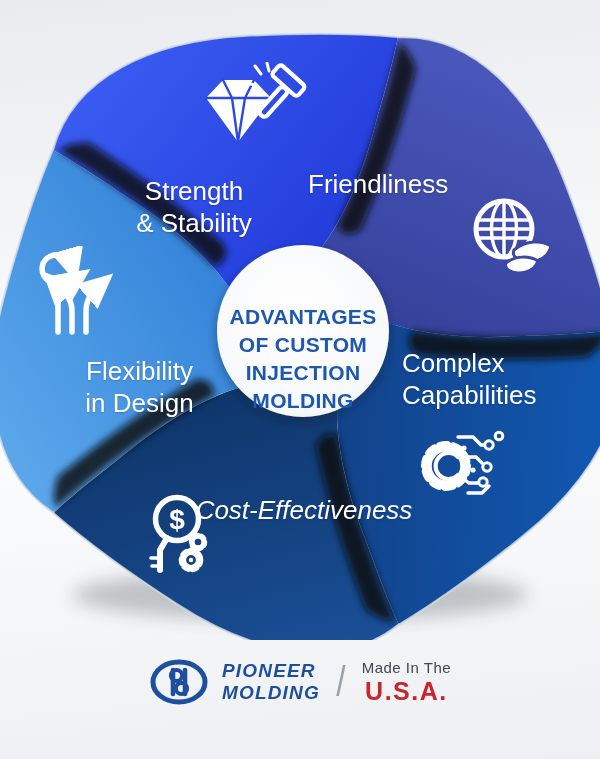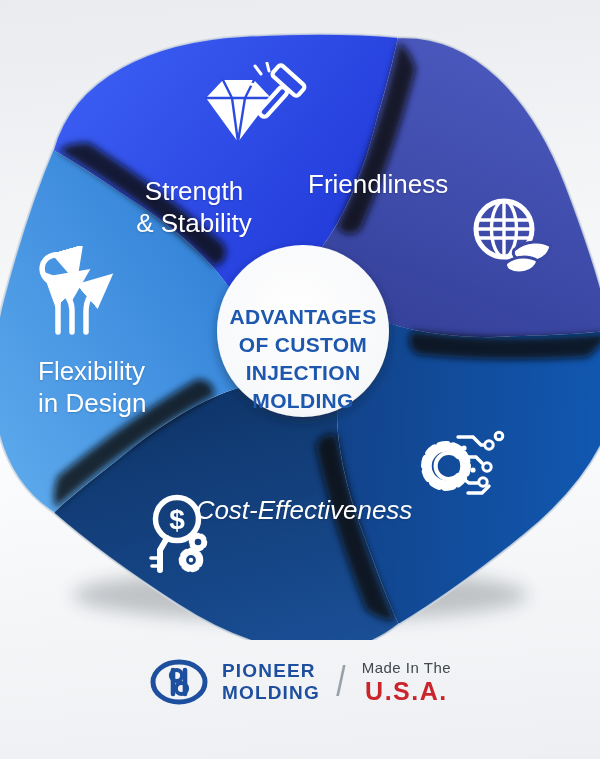--- a/index.html
+++ b/index.html
@@ -11,21 +11,21 @@
   .pinwheel{position:absolute;left:0;top:0;}
   .petal-label{position:absolute;color:#ffffff;font-size:26px;line-height:1.24;font-weight:400;
     text-shadow:0 1px 2px rgba(0,0,0,0.18);}
   .petal-label .ln{display:block;}
   .center-label{position:absolute;left:214px;top:283px;width:178px;text-align:center;
     color:#1d57ae;font-weight:700;font-size:21px;line-height:1.34;letter-spacing:0.3px;margin-top:20px;}
   .center-label .ln{display:block;}
   .icon-box{position:absolute;}
   .footer{position:absolute;left:0;top:658px;width:600px;display:flex;justify-content:center;
     align-items:center;gap:13px;}
-  .brand-text{color:#1d4f9e;font-weight:700;font-size:19px;line-height:1.18;letter-spacing:1.2px;}
+  .brand-text{color:#1d4f9e;font-weight:700;font-size:19px;line-height:1.18;letter-spacing:1.2px;font-style:italic;}
   .slash{color:#98a1aa;font-size:42px;font-weight:100;transform:scaleX(0.8);margin:0 2px;}
   .made-block{text-align:center;}
   .made-line{color:#42474d;font-size:15px;letter-spacing:0.5px;}
   .usa-line{color:#c9252b;font-size:25px;font-weight:800;letter-spacing:1.5px;margin-top:1px;}
 </style>
 </head>
 <body>
 
 <div class="stage">
 
@@ -123,26 +123,30 @@
 
   <div class="petal-label" style="left:94px;top:175px;width:200px;text-align:center;">
     <span class="ln">Strength</span>
     <span class="ln">&amp; Stability</span>
   </div>
 
   <div class="petal-label" style="left:308px;top:168px;width:235px;text-align:left;">
     <span class="ln">Friendliness</span>
   </div>
 
+  <div class="petal-label" style="left:402px;top:347px;width:180px;text-align:left;">
+    <span class="ln">Complex</span>
+    <span class="ln">Capabilities</span>
+  </div>
 
   <div class="petal-label" style="left:154px;top:494px;width:300px;text-align:center;font-style:italic;">
     <span class="ln">Cost-Effectiveness</span>
   </div>
 
-  <div class="petal-label" style="left:38px;top:355px;width:175px;">
+  <div class="petal-label" style="left:52px;top:355px;width:175px;text-align:center;">
     <span class="ln">Flexibility</span>
     <span class="ln">in Design</span>
   </div>
 
   <div class="icon-box" style="left:198px;top:62px;width:112px;height:88px;">
     <svg width="112" height="88" viewBox="0 0 112 88">
       <g stroke-linejoin="round" stroke-linecap="round">
         <polygon points="8,36 25,18 56,18 73,36 40,80" fill="#ffffff"></polygon>
         <path d="M8,36 L73,36 M25,18 L34,36 M56,18 L47,36 M34,36 L40,80 M47,36 L40,80" fill="none" stroke="#2b4ae2" stroke-width="2.4"></path>
         <g transform="translate(86,28) rotate(42)">

